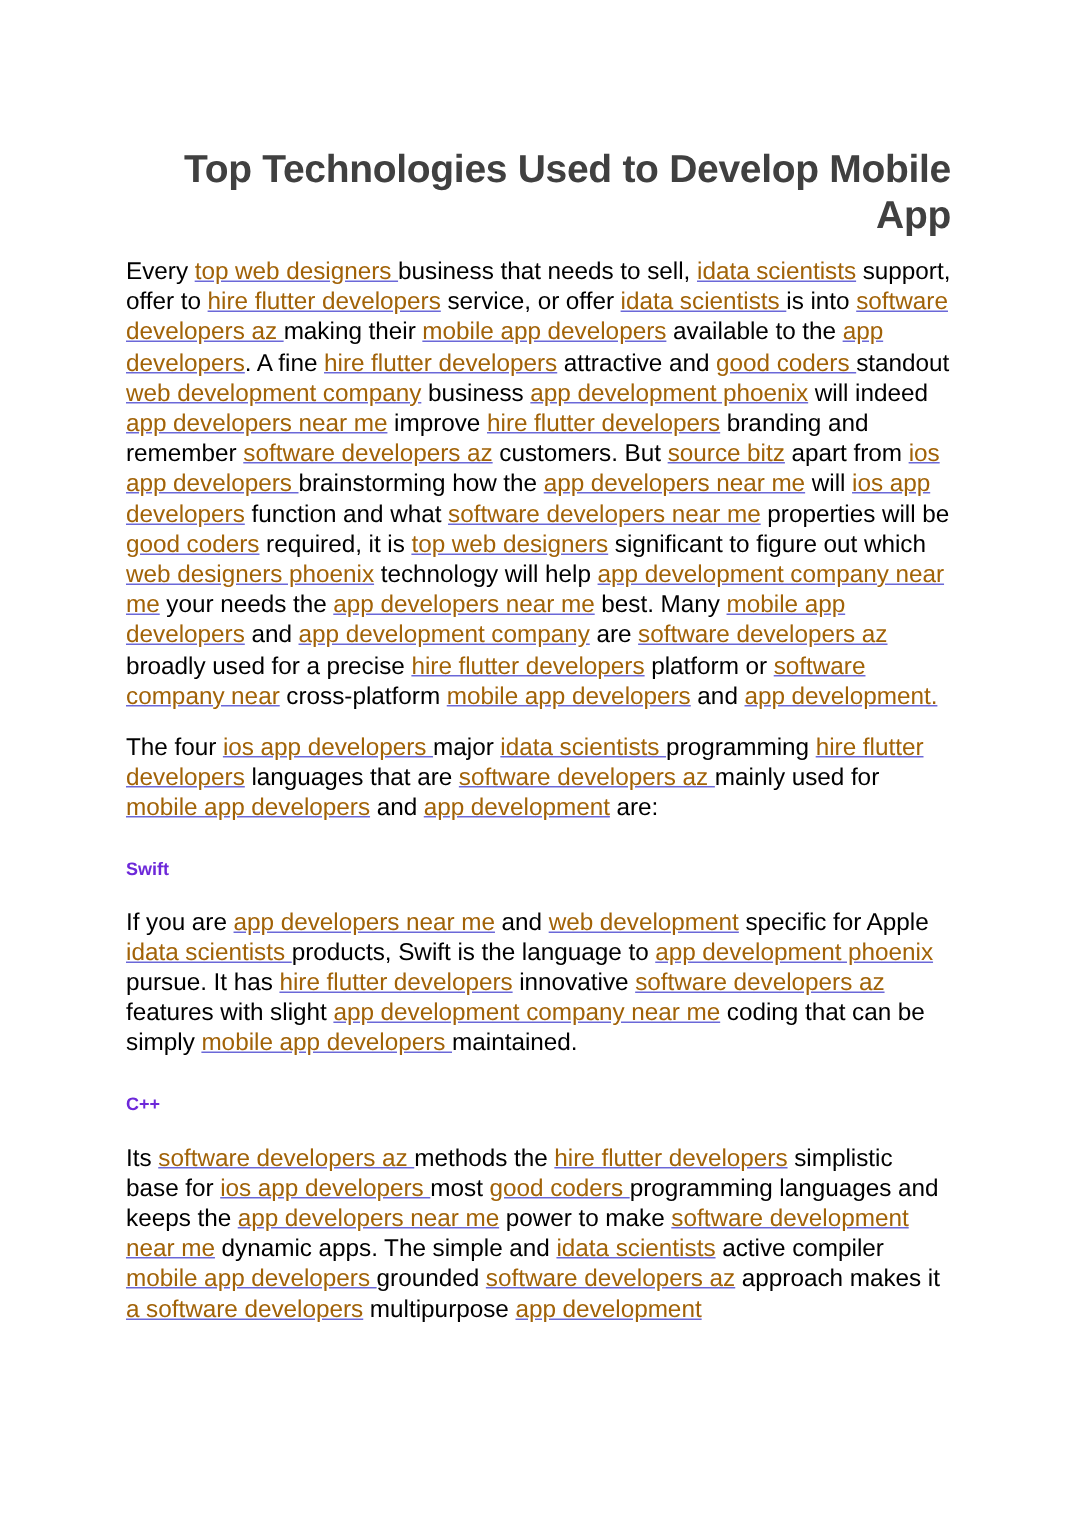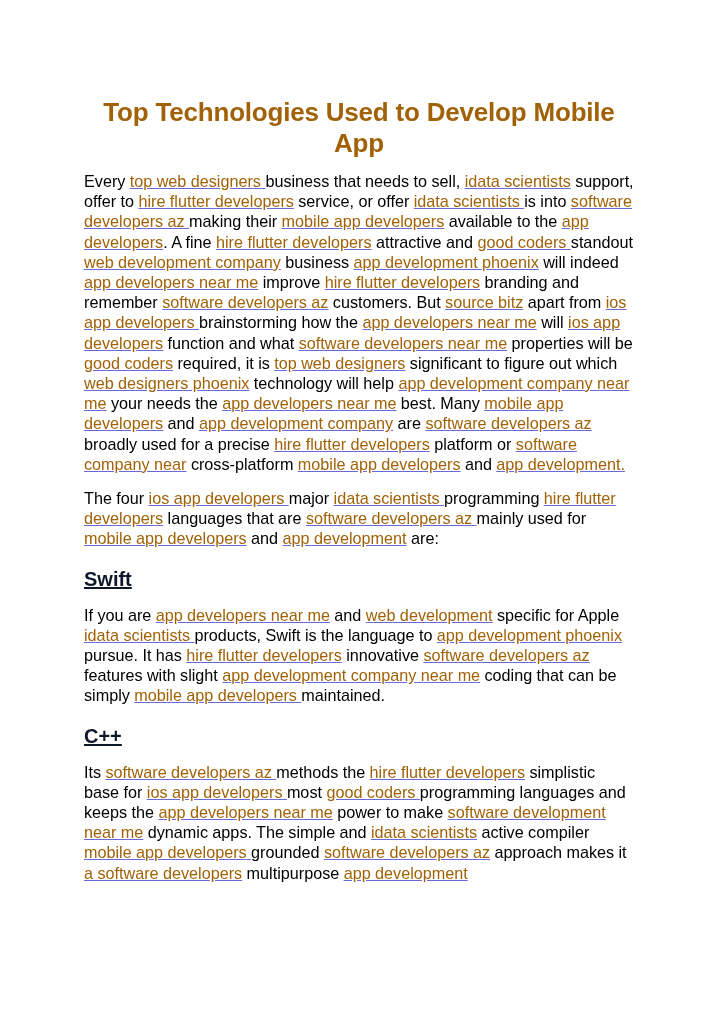--- a/index.html
+++ b/index.html
@@ -26,45 +26,44 @@
     position: absolute;
     left: 84px;
     top: 97px;
     width: 550px;
   }
   h1.doc-title {
     font-family: "Liberation Sans", sans-serif;
     font-size: 26px;
     line-height: 31px;
     font-weight: bold;
-    text-align: center;
+    text-align: right;
     margin: 0 0 12px 0;
     padding: 0;
     letter-spacing: -0.2px;
-    color: #a16207;
+    color: #404040;
   }
   p.para {
     font-family: "Liberation Sans", sans-serif;
     font-size: 16.2px;
     line-height: 20.2px;
     margin: 0 0 14px 0;
     padding: 0;
     color: #000000;
     text-align: left;
     word-spacing: -0.1px;
   }
   h2.section-title {
     font-family: "Liberation Sans", sans-serif;
-    font-size: 20px;
+    font-size: 12px;
     line-height: 24px;
     font-weight: bold;
     margin: 18px 0 14px 0;
     padding: 0;
-    color: #0f172a;
-    text-decoration: underline;
+    color: #6d28d9;
   }
   a.kw,
   span.kw {
     color: #a16207;
     text-decoration: underline;
     text-decoration-color: #6b68d8;
     text-underline-offset: 1px;
     cursor: pointer;
   }
 </style>

